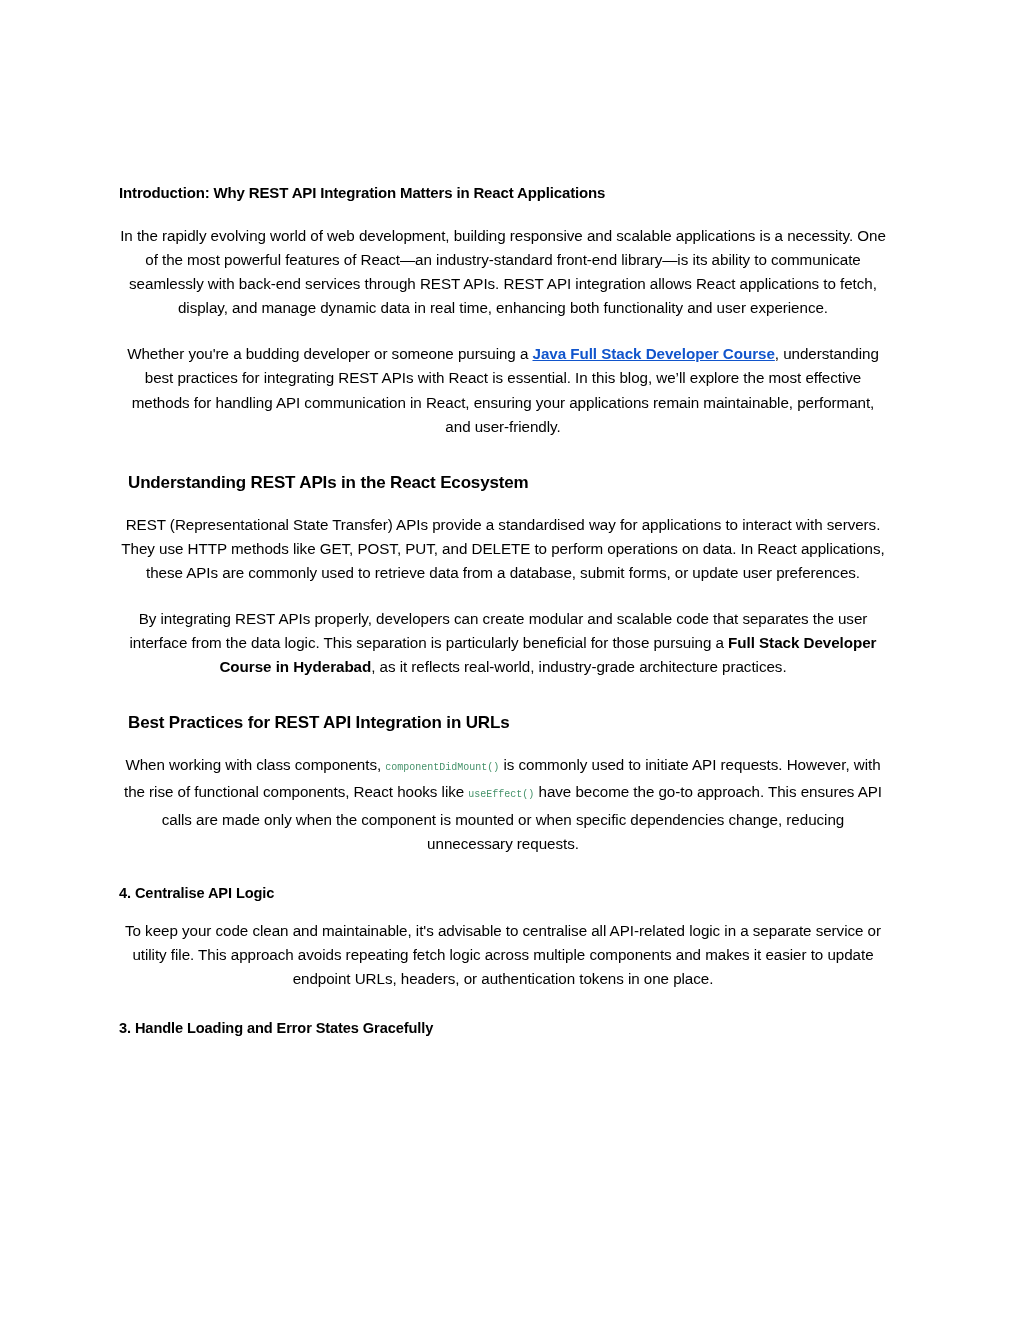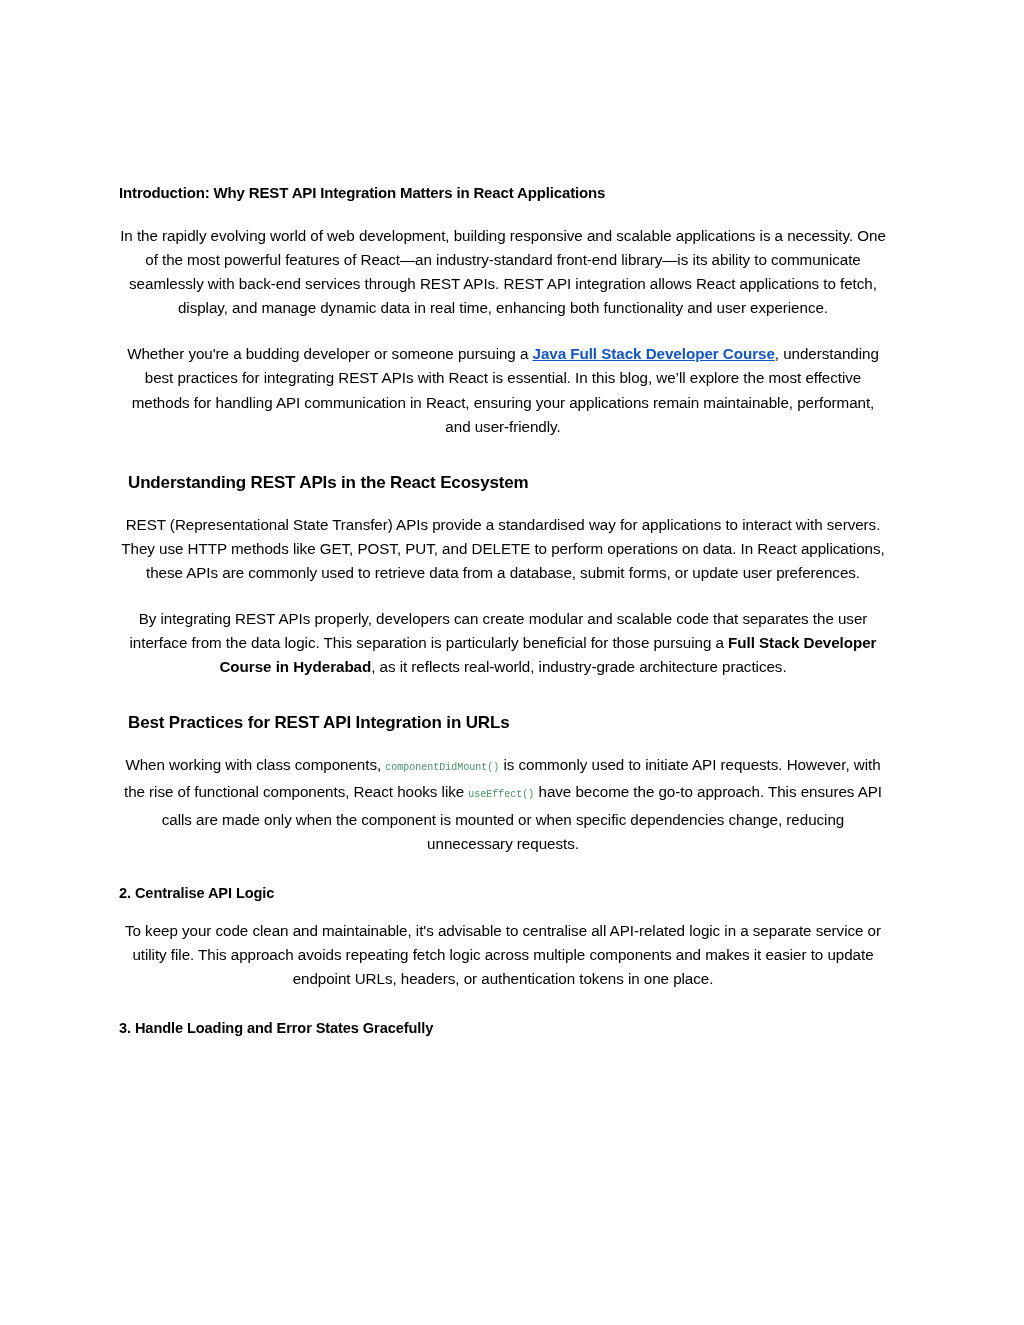--- a/index.html
+++ b/index.html
@@ -96,20 +96,20 @@
 
     <p class="doc-p">REST (Representational State Transfer) APIs provide a standardised way for applications to interact with servers. They use HTTP methods like GET, POST, PUT, and DELETE to perform operations on data. In React applications, these APIs are commonly used to retrieve data from a database, submit forms, or update user preferences.</p>
 
     <p class="doc-p"><span>By integrating REST APIs properly, developers can create modular and scalable code that separates the user interface from the data logic. This separation is particularly beneficial for those pursuing a </span><strong class="doc-strong">Full Stack Developer Course in Hyderabad</strong><span>, as it reflects real-world, industry-grade architecture practices.</span></p>
 
     <h2 class="doc-h">Best Practices for REST API Integration in URLs</h2>
 
 
     <p class="doc-p"><span>When working with class components, </span><code class="doc-code">componentDidMount()</code><span> is commonly used to initiate API requests. However, with the rise of functional components, React hooks like </span><code class="doc-code">useEffect()</code><span> have become the go-to approach. This ensures API calls are made only when the component is mounted or when specific dependencies change, reducing unnecessary requests.</span></p>
 
-    <h3 class="doc-sub">2. Centralise API Logic</h3>
+    <h3 class="doc-sub">4. Centralise API Logic</h3>
 
     <p class="doc-p">To keep your code clean and maintainable, it's advisable to centralise all API-related logic in a separate service or utility file. This approach avoids repeating fetch logic across multiple components and makes it easier to update endpoint URLs, headers, or authentication tokens in one place.</p>
 
     <h3 class="doc-sub">3. Handle Loading and Error States Gracefully</h3>
 
   </div>
 </div>
 
 </body></html>

